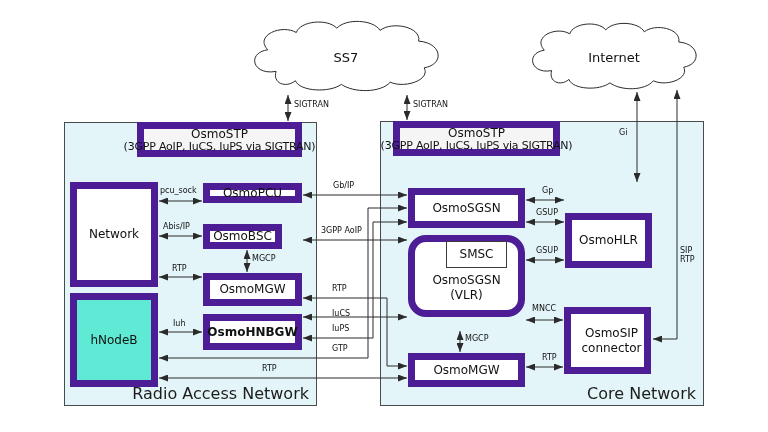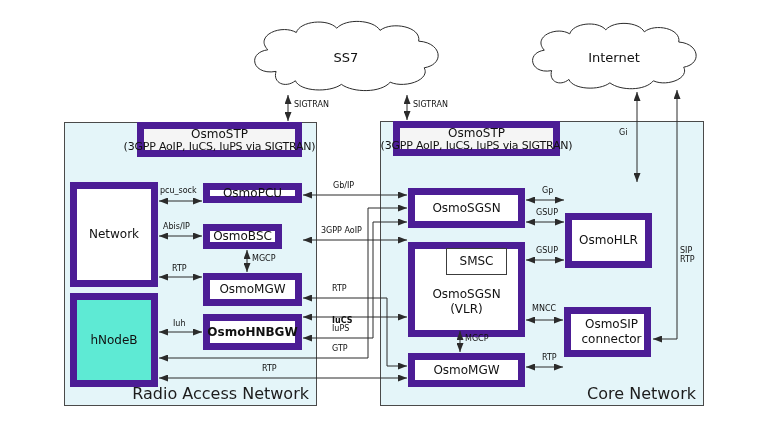--- a/index.html
+++ b/index.html
@@ -79,34 +79,34 @@
   <div class="node" style="left:203px;top:273px;width:99px;height:33px;">
     <span>OsmoMGW</span>
   </div>
   <div class="node" style="left:203px;top:314px;width:99px;height:36px;font-weight:bold;">
     <span>OsmoHNBGW</span>
   </div>
 
   <div class="node" style="left:408px;top:188px;width:117px;height:40px;">
     <span>OsmoSGSN</span>
   </div>
-  <div class="node msc" style="left:408px;top:242px;width:117px;height:95px;">
+  <div class="node msc" style="left:408px;top:235px;width:117px;height:82px;border-radius:18px;">
     <div class="smsc">
       <span>SMSC</span>
     </div>
     <span>OsmoSGSN</span>
     <span>(VLR)</span>
   </div>
   <div class="node" style="left:408px;top:353px;width:117px;height:34px;">
     <span>OsmoMGW</span>
   </div>
   <div class="node" style="left:565px;top:213px;width:87px;height:55px;">
     <span>OsmoHLR</span>
   </div>
-  <div class="node" style="left:564px;top:307px;width:87px;height:50px;padding-left:8px;">
+  <div class="node" style="left:564px;top:307px;width:87px;height:67px;padding-left:8px;">
     <span>OsmoSIP</span>
     <span>connector</span>
   </div>
 
   <svg class="wires" width="768" height="432" viewBox="0 0 768 432">
     <defs>
       <marker id="ah" markerUnits="userSpaceOnUse" markerWidth="9" markerHeight="7" viewBox="0 0 9 7" refX="9" refY="3.5" orient="auto-start-reverse">
         <path d="M0,0 L9,3.5 L0,7 Z" fill="#2b2b2b"></path>
       </marker>
     </defs>
@@ -152,21 +152,21 @@
     <span style="display:block;">RTP</span>
   </div>
   <span class="el" style="left:160px;top:186px;">pcu_sock</span>
   <span class="el" style="left:163px;top:222px;">Abis/IP</span>
   <span class="el" style="left:172px;top:264px;">RTP</span>
   <span class="el" style="left:173px;top:319px;">Iuh</span>
   <span class="el" style="left:252px;top:254px;">MGCP</span>
   <span class="el" style="left:333px;top:181px;">Gb/IP</span>
   <span class="el" style="left:321px;top:226px;">3GPP AoIP</span>
   <span class="el" style="left:332px;top:284px;">RTP</span>
-  <span class="el" style="left:332px;top:316px;font-weight:bold;">IuCS</span>
+  <span class="el" style="left:332px;top:309px;">IuCS</span>
   <span class="el" style="left:332px;top:324px;">IuPS</span>
   <span class="el" style="left:332px;top:344px;">GTP</span>
   <span class="el" style="left:262px;top:364px;">RTP</span>
   <span class="el" style="left:542px;top:186px;">Gp</span>
   <span class="el" style="left:536px;top:208px;">GSUP</span>
   <span class="el" style="left:536px;top:246px;">GSUP</span>
   <span class="el" style="left:532px;top:304px;">MNCC</span>
   <span class="el" style="left:465px;top:334px;">MGCP</span>
   <span class="el" style="left:542px;top:353px;">RTP</span>
 

